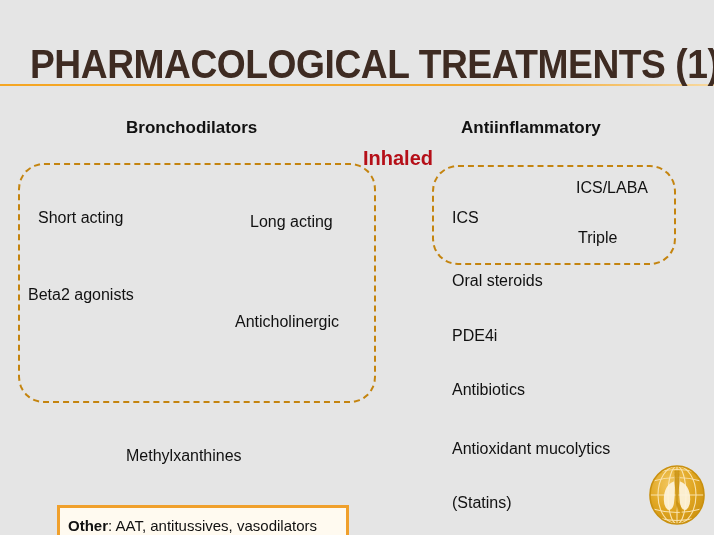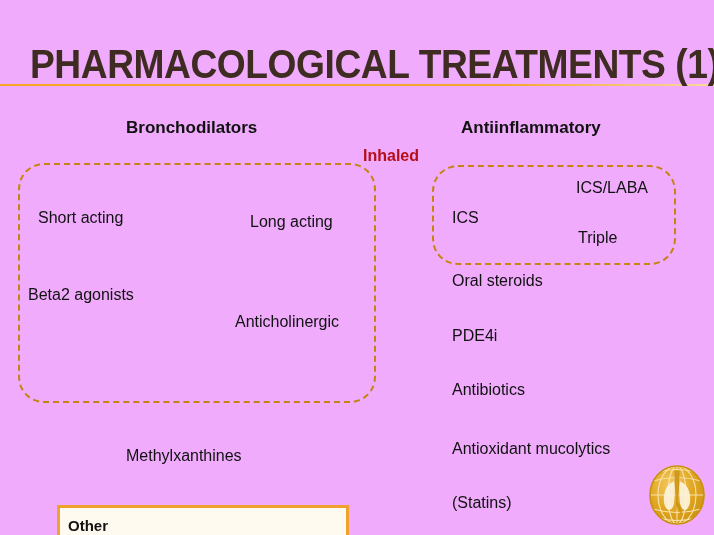--- a/index.html
+++ b/index.html
@@ -4,21 +4,21 @@
 <style>
   html, body {
     margin: 0;
     padding: 0;
     background: #ffffff;
   }
   #slide {
     position: relative;
     width: 714px;
     height: 535px;
-    background: #f0abfc;
+    background: #e5e5e5;
     overflow: hidden;
     font-family: "Liberation Sans", sans-serif;
     -webkit-font-smoothing: antialiased;
   }
 
   
   #title-rule {
     position: absolute;
     left: 0;
     top: 84px;
@@ -48,21 +48,21 @@
     color: #111111;
     white-space: nowrap;
   }
   #heading-bronchodilators { left: 126px; top: 118px; }
   #heading-antiinflammatory { left: 461px; top: 118px; }
 
   #label-inhaled {
     position: absolute;
     left: 363px;
     top: 147px;
-    font-size: 16px;
+    font-size: 20px;
     font-weight: bold;
     color: #b50f18;
     white-space: nowrap;
   }
 
   
   .dashed-box {
     position: absolute;
     border: 2px dashed #c4840f;
     border-radius: 26px;
@@ -170,20 +170,21 @@
   <div class="item" id="item-triple">Triple</div>
 
   <div class="item" id="item-oral-steroids">Oral steroids</div>
   <div class="item" id="item-pde4i">PDE4i</div>
   <div class="item" id="item-antibiotics">Antibiotics</div>
   <div class="item" id="item-antioxidant-mucolytics">Antioxidant mucolytics</div>
   <div class="item" id="item-statins">(Statins)</div>
 
   <div id="box-other">
     <span class="other-strong">Other</span>
+      <span class="other-rest">: AAT, antitussives, vasodilators</span>
   </div>
 
   <svg id="gold-logo" viewBox="0 0 64 64">
     <defs>
       <radialGradient id="globeGrad" cx="38%" cy="32%" r="72%">
         <stop offset="0%" stop-color="#f3c860"></stop>
         <stop offset="60%" stop-color="#e0a622"></stop>
         <stop offset="100%" stop-color="#cf9412"></stop>
       </radialGradient>
       <clipPath id="globeClip">

